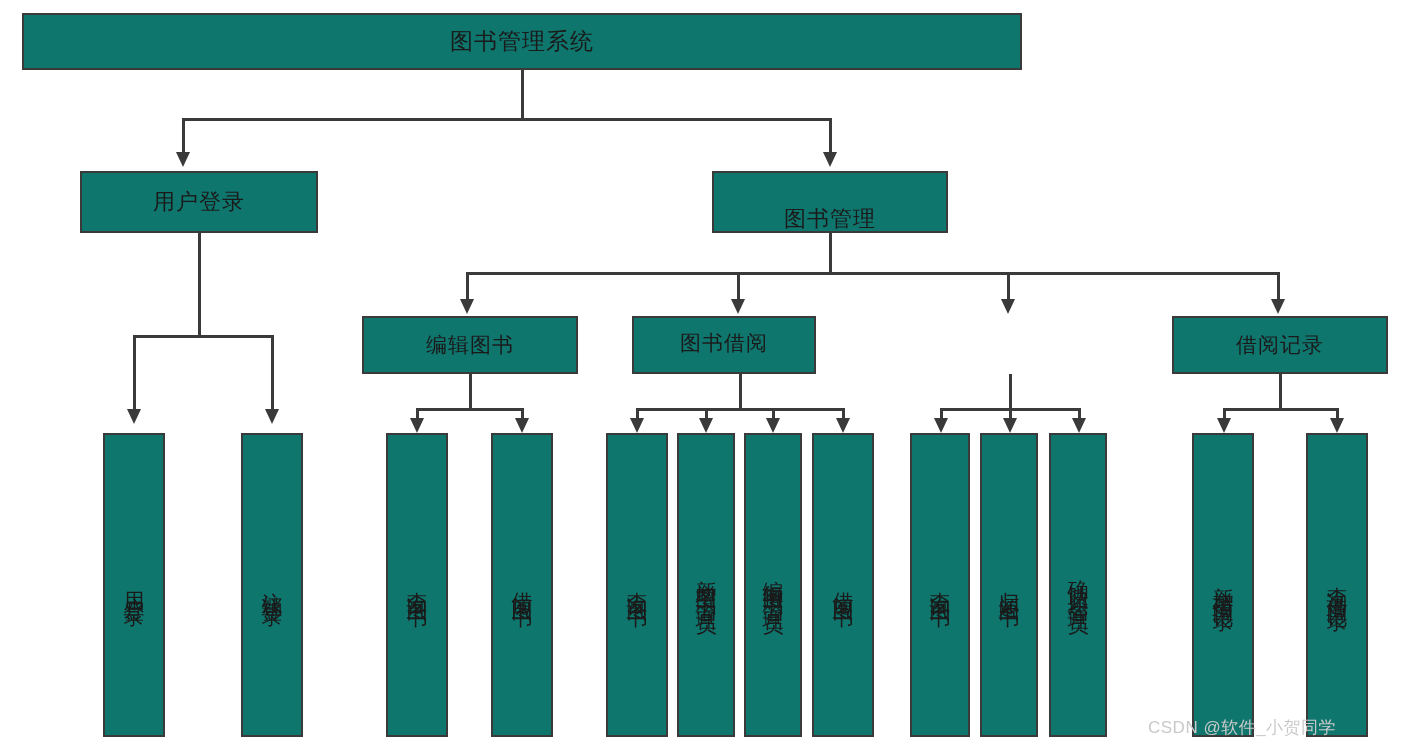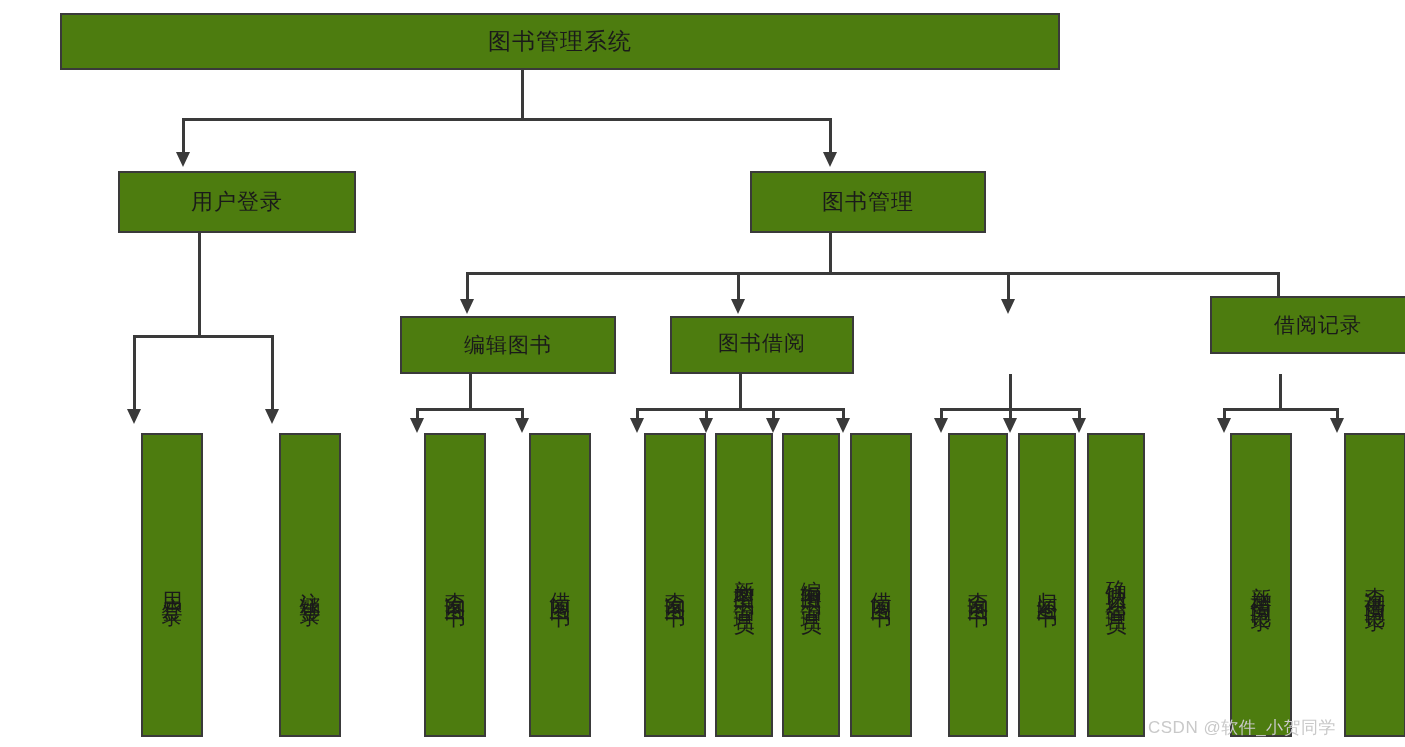--- a/index.html
+++ b/index.html
@@ -15,30 +15,29 @@
     position: relative;
     width: 1405px;
     height: 747px;
     background: #ffffff;
     overflow: hidden;
   }
   
   .node {
     position: absolute;
     box-sizing: border-box;
-    background: #4d7c0f;
+    background: #0f766e;
     border: 2.5px solid #3a3a3a;
     display: flex;
     align-items: center;
     justify-content: center;
     color: #1a1a1a;
     font-size: 22px;
     letter-spacing: 1px;
     line-height: 1.15;
-    margin-left: 38px;
   }
   .node.root       { font-size: 23px; }
   .node.level2     { font-size: 22px; }
   .node.level3     { font-size: 21px; }
 
   
   .node.leaf {
     font-size: 21px;
     writing-mode: vertical-rl;
     text-orientation: upright;
@@ -96,21 +95,21 @@
   <div class="vline" style="left:182px; top:118px; height:35px;"></div>
   <div class="arrow" style="left:176px; top:152px;"></div>
 
   <div class="vline" style="left:829px; top:118px; height:35px;"></div>
   <div class="arrow" style="left:823px; top:152px;"></div>
 
   <div class="node level2" style="left:80px; top:171px; width:238px; height:62px;">
     <span>用户登录</span>
   </div>
 
-  <div class="node level2" style="left:712px; top:171px; width:236px; height:62px;">
+  <div class="node level2" style="left:712px; top:171px; width:236px; height:62px;align-items:flex-end;">
     <span>图书管理</span>
   </div>
 
   <div class="vline" style="left:198px; top:233px; height:103px;"></div>
   <div class="hline" style="left:133px; top:335px; width:140px;"></div>
   <div class="vline" style="left:133px; top:335px; height:75px;"></div>
   <div class="arrow" style="left:127px; top:409px;"></div>
   <div class="vline" style="left:271px; top:335px; height:75px;"></div>
   <div class="arrow" style="left:265px; top:409px;"></div>
 
@@ -131,21 +130,21 @@
 
   <div class="node level3" style="left:362px; top:316px; width:216px; height:58px;">
     <span>编辑图书</span>
   </div>
 
   <div class="node level3" style="left:632px; top:316px; width:184px; height:58px;font-family:Liberation Mono, monospace;">
     <span>图书借阅</span>
   </div>
 
 
-  <div class="node level3" style="left:1172px; top:296px; width:216px; height:58px;">
+  <div class="node level3" style="left:1172px; top:316px; width:216px; height:58px;">
     <span>借阅记录</span>
   </div>
 
   <div class="vline" style="left:469px; top:374px; height:35px;"></div>
   <div class="hline" style="left:416px; top:408px; width:108px;"></div>
   <div class="vline" style="left:416px; top:408px; height:12px;"></div>
   <div class="arrow" style="left:410px; top:418px;"></div>
   <div class="vline" style="left:521px; top:408px; height:12px;"></div>
   <div class="arrow" style="left:515px; top:418px;"></div>
 

